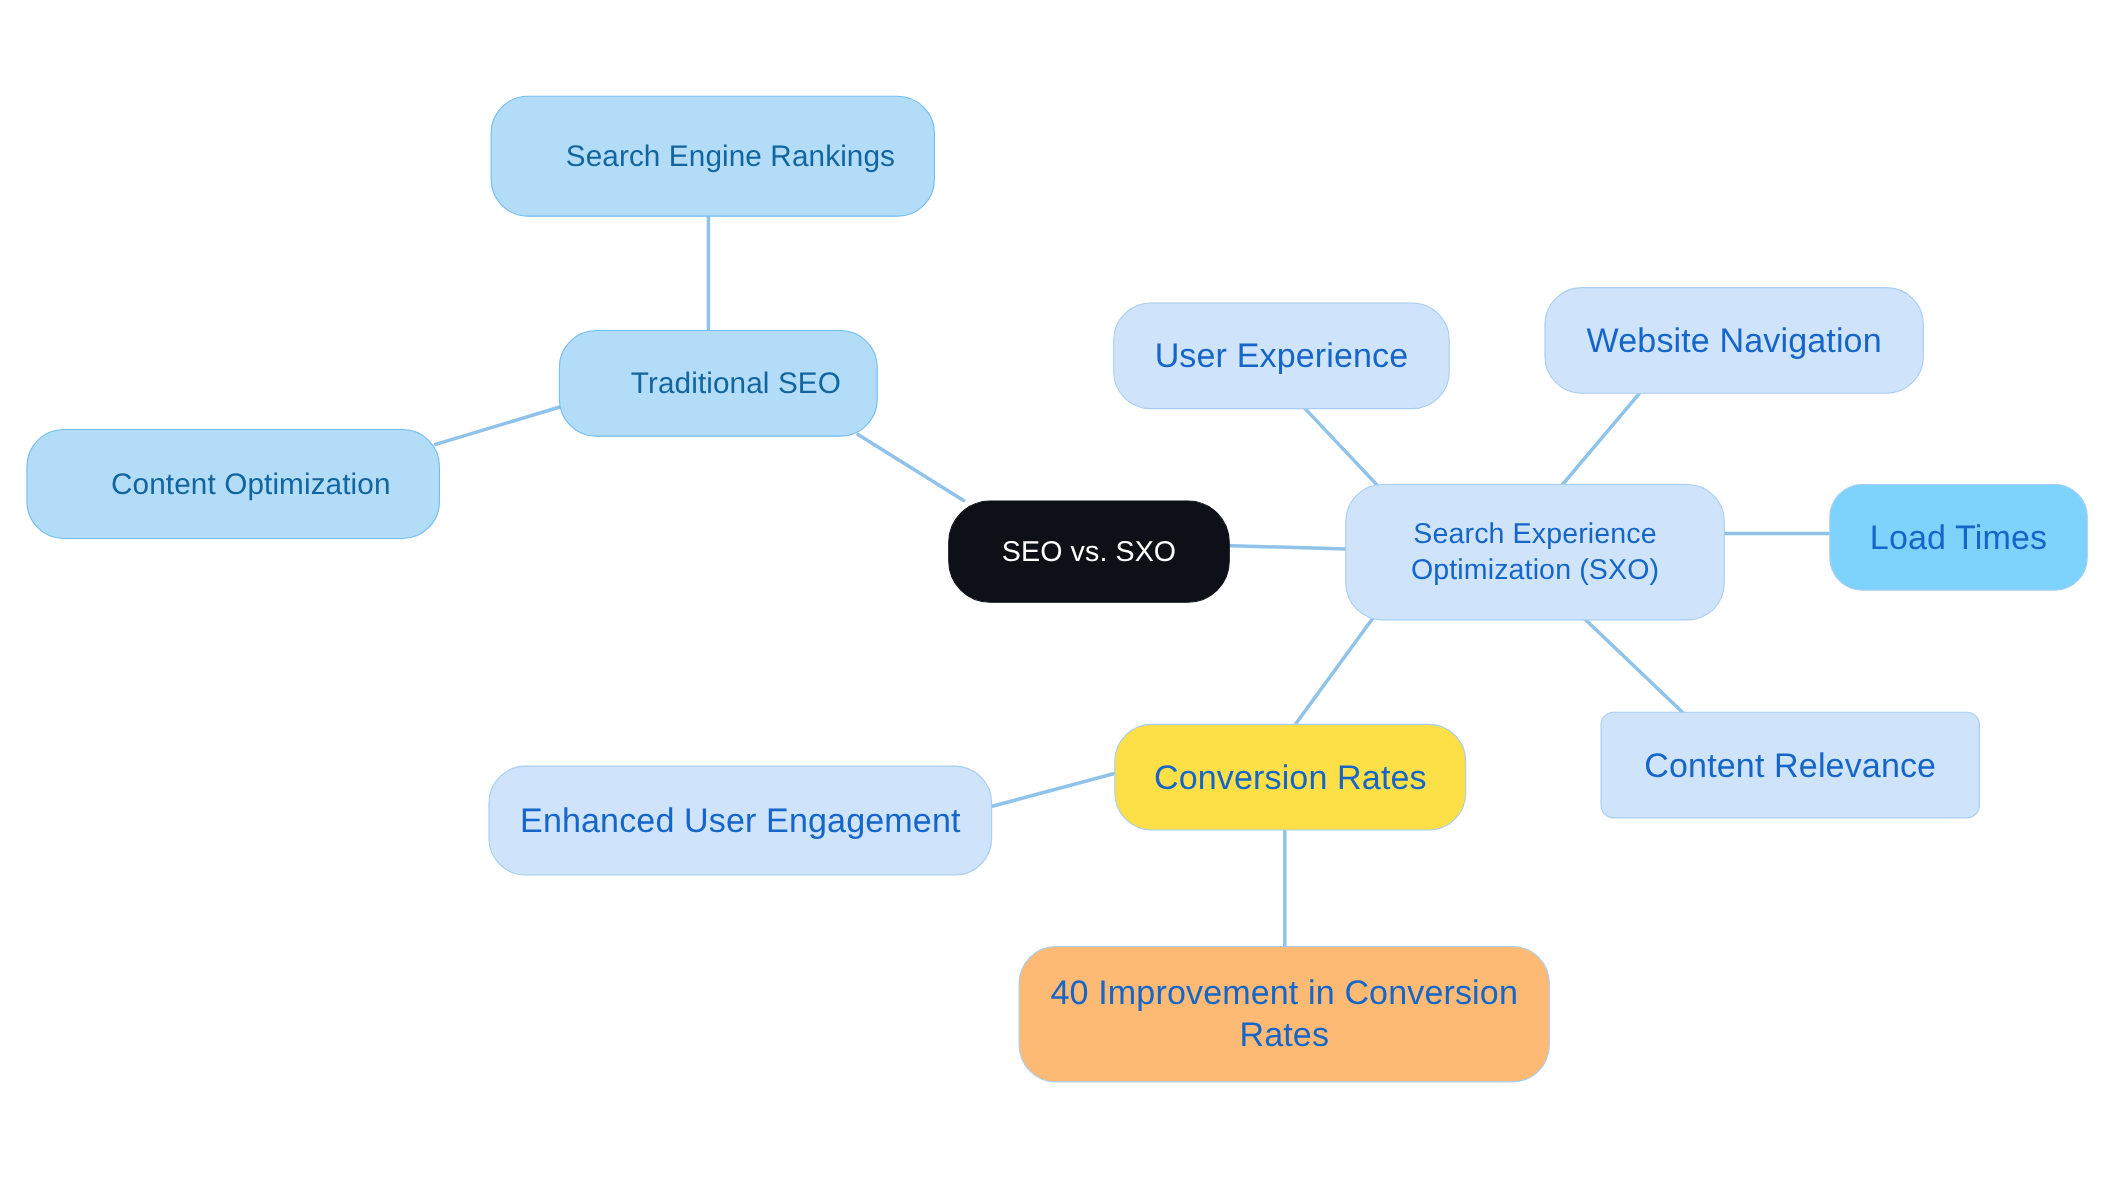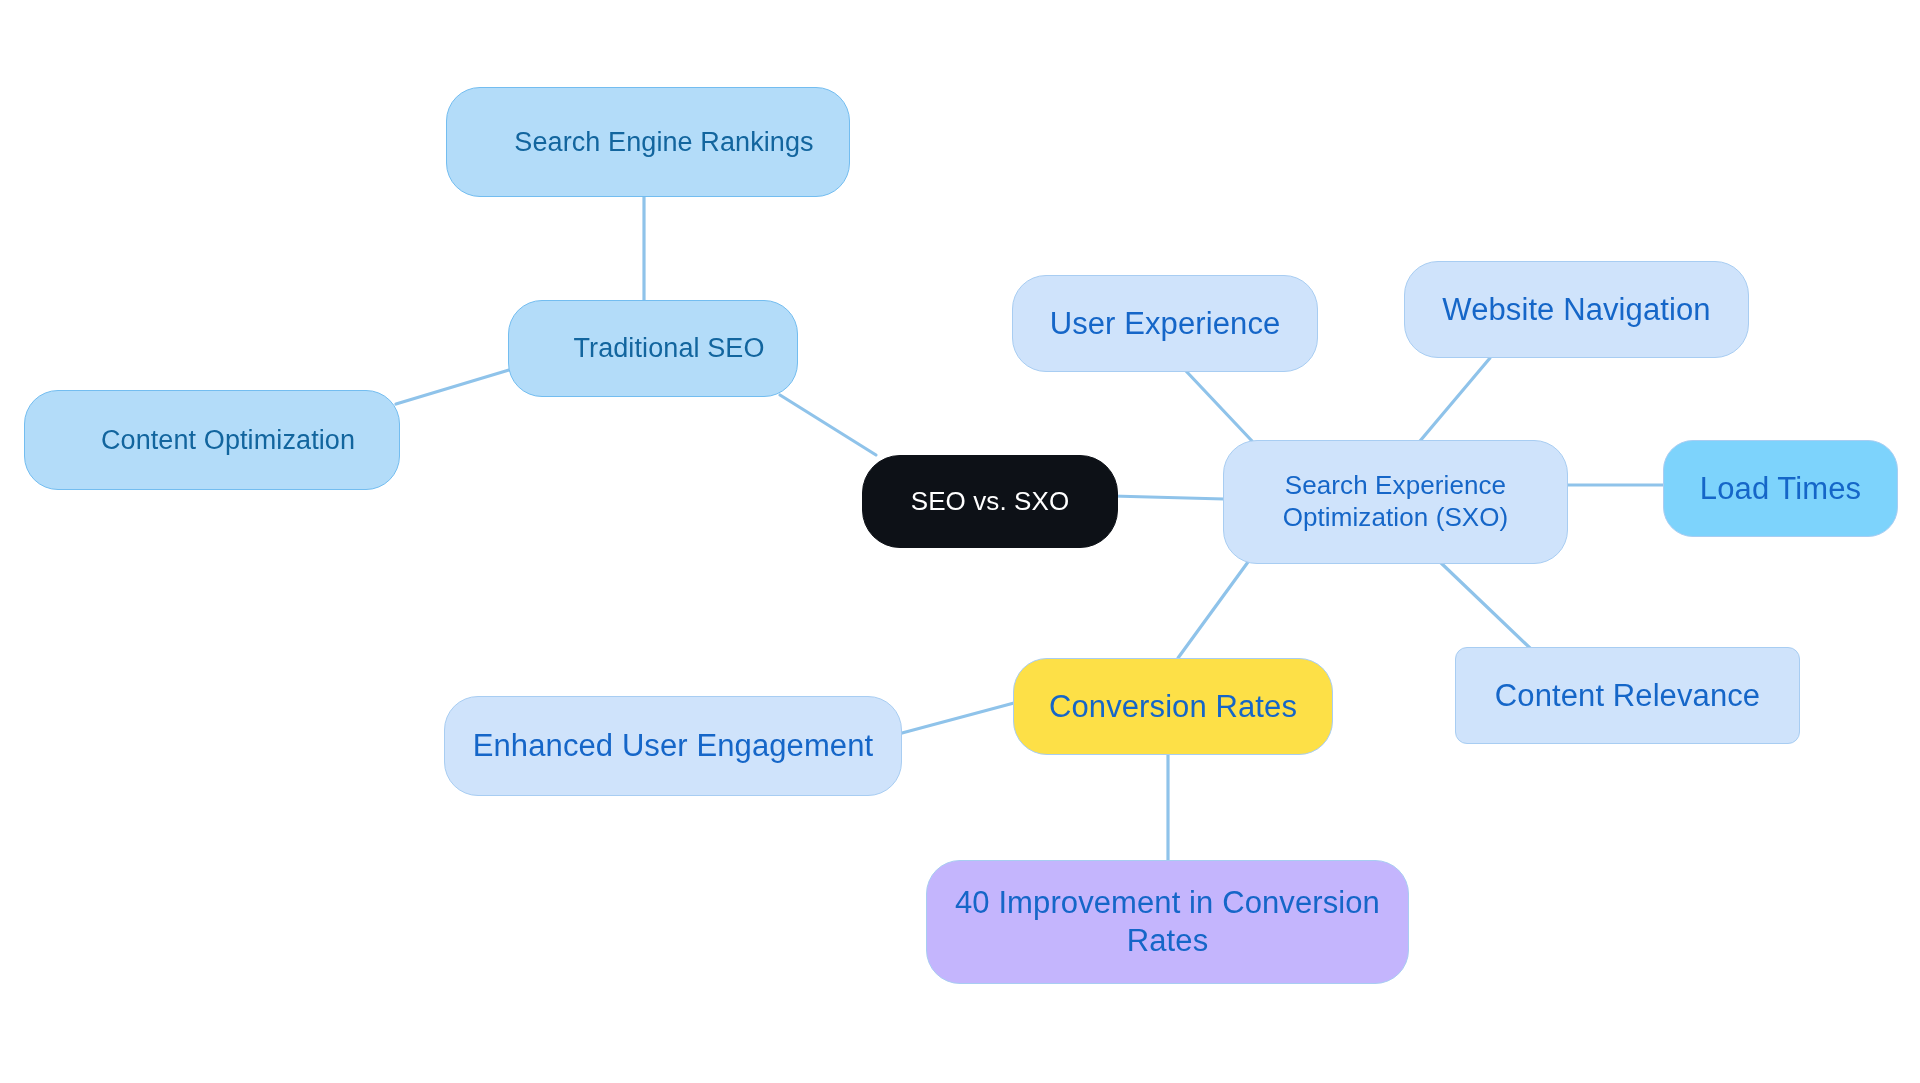--- a/index.html
+++ b/index.html
@@ -99,16 +99,16 @@
   <div class="mm-node branch-right" style="left: 1404px; top: 261px; width: 345px; height: 97px; background: rgb(207, 227, 251); color: rgb(21, 102, 200);">Website Navigation</div>
 
   <div class="mm-node branch-right" style="left: 1663px; top: 440px; width: 235px; height: 97px; background: #7dd3fc; color: rgb(21, 102, 200); border-radius: 30px;">Load Times</div>
 
   <div class="mm-node branch-right" style="left: 1455px; top: 647px; width: 345px; height: 97px; background: rgb(207, 227, 251); color: rgb(21, 102, 200); border-radius: 12px;">Content Relevance</div>
 
   <div class="mm-node branch-right" style="left: 1013px; top: 658px; width: 320px; height: 97px; background: #fde047; color: rgb(21, 102, 200);">Conversion Rates</div>
 
   <div class="mm-node branch-right" style="left: 444px; top: 696px; width: 458px; height: 100px; background: rgb(207, 227, 251); color: rgb(21, 102, 200);">Enhanced User Engagement</div>
 
-  <div class="mm-node branch-right" style="left: 926px; top: 860px; width: 483px; height: 124px; background: #c4b5fd; color: rgb(21, 102, 200);">40 Improvement in Conversion
+  <div class="mm-node branch-right" style="left: 926px; top: 860px; width: 483px; height: 124px; background: #fdba74; color: rgb(21, 102, 200);">40 Improvement in Conversion
 Rates</div>
 
 </div>
 
 </body></html>

